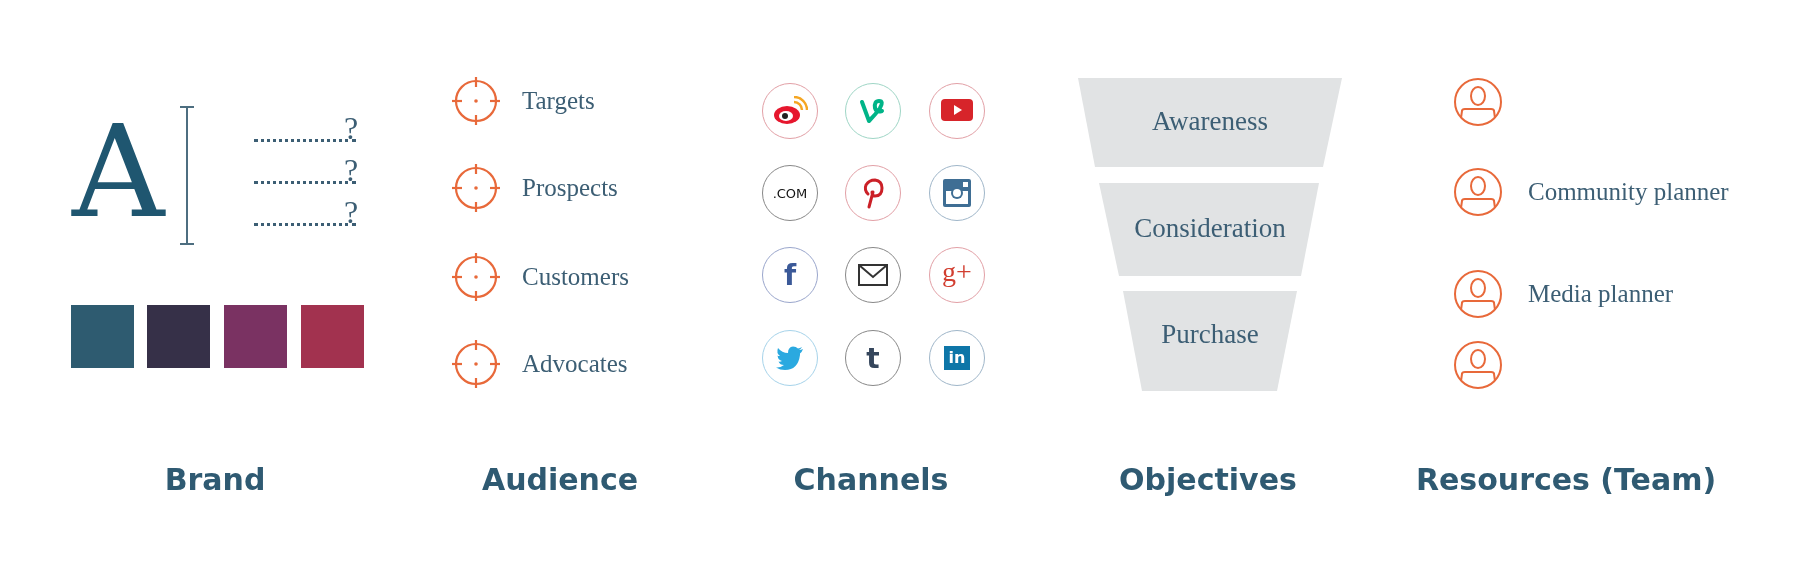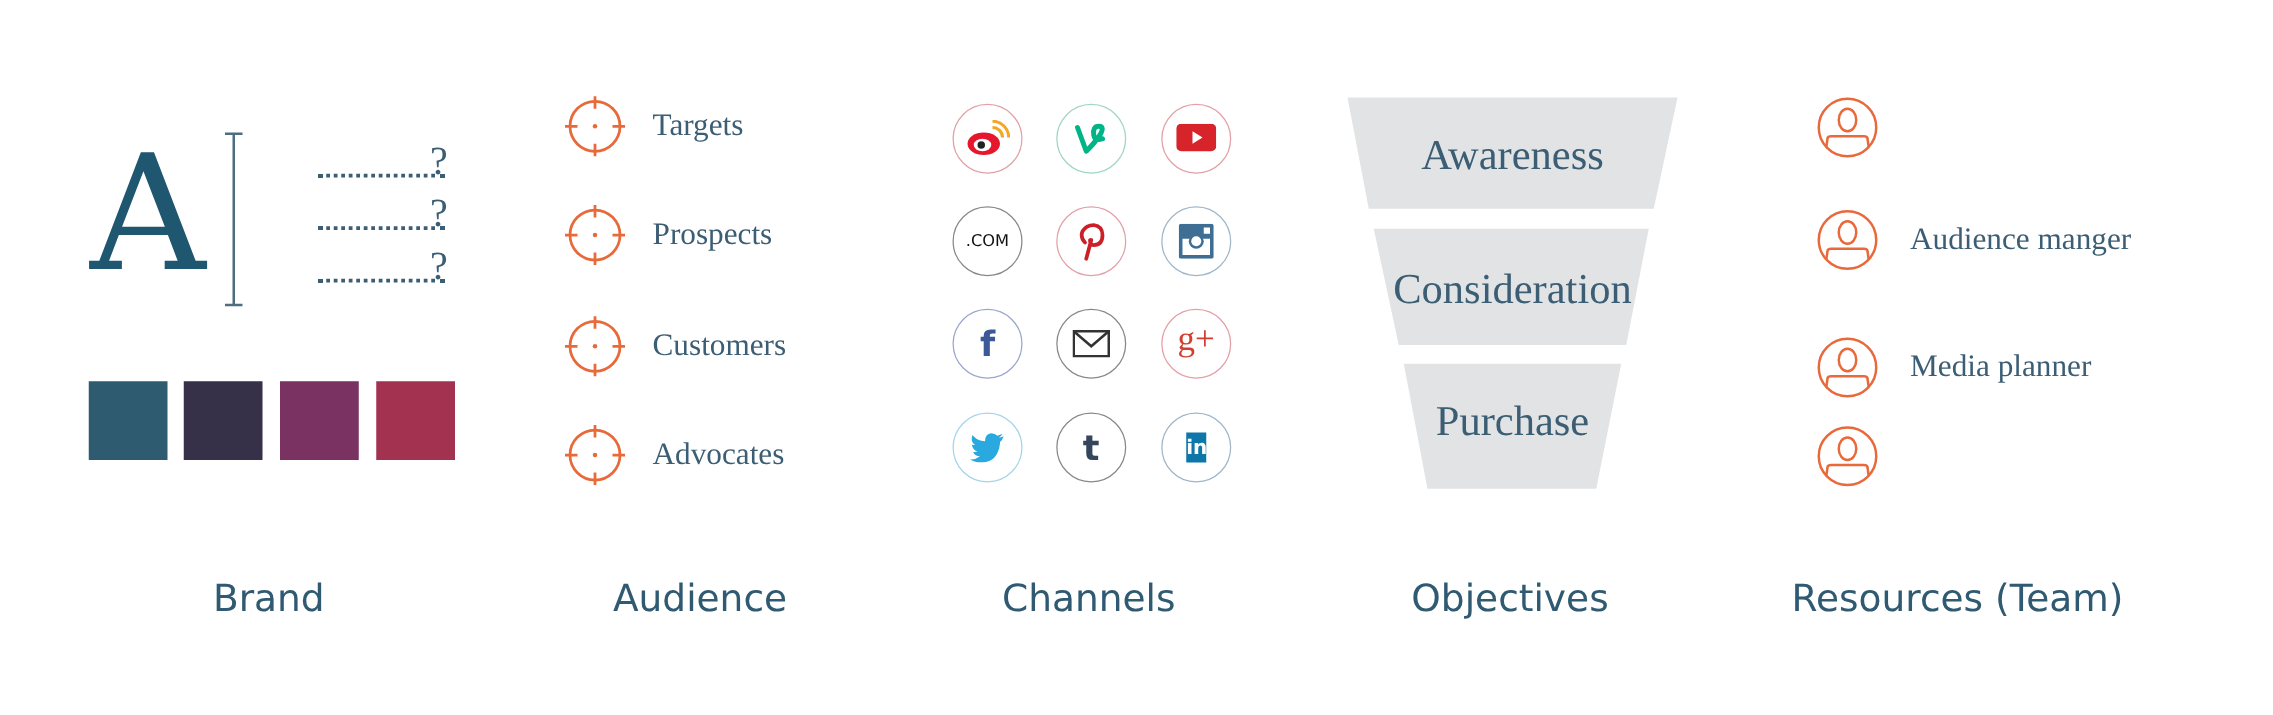--- a/index.html
+++ b/index.html
@@ -36,30 +36,30 @@
   
   .chan {
     position: absolute; width: 56px; height: 56px; border-radius: 50%;
     border: 1.5px solid #ccc; display: flex; align-items: center; justify-content: center;
     background: #fff; box-sizing: border-box;
   }
   
   .funnel-svg { position: absolute; left: 1070px; top: 70px; }
   .funnel-label {
     position: absolute; width: 300px; left: 1060px; text-align: center;
-    font-size: 34px; color: #3c5e74; font-family: "Liberation Serif", serif;
+    font-size: 27px; color: #3c5e74; font-family: "Liberation Serif", serif;
   }
   
   .res-row { position: absolute; left: 1452px; height: 52px; display: flex; align-items: center; }
   .res-row svg { width: 52px; height: 52px; }
   .res-row .row-label { margin-left: 24px; }
   
   .col-heading {
     position: absolute; top: 462px; font-family: "DejaVu Sans", "Liberation Sans", sans-serif;
-    font-weight: normal; font-size: 30px; color: #2f5a72; white-space: nowrap;
+    font-weight: bold; font-size: 30px; color: #2f5a72; white-space: nowrap;
     transform: translateX(-50%); letter-spacing: 0px;
   }
 </style>
 </head>
 <body>
 
 <div>
   <div class="brand-letter">A</div>
   <div>
     <div class="cursor-bar"></div>
@@ -185,21 +185,21 @@
 
   <div class="chan" style="left:762px;top:330px;border-color:#a6d3ea">
     <svg width="28" height="24" viewBox="0 0 28 24">
       <path d="M27 3 Q25 4 23 4 Q25 3 26 1 Q24 2 22 2.5 Q20 0.5 17 0.5 Q12 1 12 7 Q6 7 2 2 Q0 7 4 10 Q2 10 1.5 9.5 Q2 14 6 15 Q4 16 2.5 15.5 Q4 19 8 19 Q4 22 0 21.5 Q4 24 9 24 Q22 24 24 9 L24 7.5 Q26 6 27 3 Z" fill="#2aa9e0"></path>
     </svg>
   </div>
   <div class="chan" style="left:845px;top:330px;border-color:#888">
     <span style="font-family:'DejaVu Sans',sans-serif;font-weight:bold;font-size:28px;color:#35465c;">t</span>
   </div>
   <div class="chan" style="left:929px;top:330px;border-color:#9fb6c9">
-    <span style="display:inline-block;background:#0e76a8;color:#fff;font-family:'DejaVu Sans',sans-serif;font-weight:bold;font-size:16px;line-height:24px;width:16px;text-align:center;">in</span>
+    <span style="display:inline-block;background:#0e76a8;color:#fff;font-family:'DejaVu Sans',sans-serif;font-weight:bold;font-size:16px;line-height:24px;width:26px;text-align:center;">in</span>
   </div>
   <div class="col-heading" style="left:871px">Channels</div>
 </div>
 
 <div>
   <svg class="funnel-svg" width="280" height="330" viewBox="0 0 280 330">
     <polygon points="8,8 272,8 253,97 25,97" fill="#e1e3e4"></polygon>
     <polygon points="29,113 249,113 231,206 49,206" fill="#e1e3e4"></polygon>
     <polygon points="53,221 227,221 207,321 72,321" fill="#e1e3e4"></polygon>
   </svg>
@@ -216,21 +216,21 @@
         <ellipse cx="26" cy="20" rx="7" ry="9" fill="none" stroke="#e8693a" stroke-width="2"></ellipse>
         <path d="M9 42 L10 35 Q10 33 13 33 L39 33 Q42 33 42 35 L43 42" fill="none" stroke="#e8693a" stroke-width="2"></path>
       </svg>
   </div>
   <div class="res-row" style="top:166px">
     <svg viewBox="0 0 52 52">
         <circle cx="26" cy="26" r="23" fill="none" stroke="#e8693a" stroke-width="2"></circle>
         <ellipse cx="26" cy="20" rx="7" ry="9" fill="none" stroke="#e8693a" stroke-width="2"></ellipse>
         <path d="M9 42 L10 35 Q10 33 13 33 L39 33 Q42 33 42 35 L43 42" fill="none" stroke="#e8693a" stroke-width="2"></path>
       </svg>
-    <span class="row-label">Audience manger</span>
+    <span class="row-label">Community planner</span>
   </div>
   <div class="res-row" style="top:268px">
     <svg viewBox="0 0 52 52">
         <circle cx="26" cy="26" r="23" fill="none" stroke="#e8693a" stroke-width="2"></circle>
         <ellipse cx="26" cy="20" rx="7" ry="9" fill="none" stroke="#e8693a" stroke-width="2"></ellipse>
         <path d="M9 42 L10 35 Q10 33 13 33 L39 33 Q42 33 42 35 L43 42" fill="none" stroke="#e8693a" stroke-width="2"></path>
       </svg>
     <span class="row-label">Media planner</span>
   </div>
   <div class="res-row" style="top:339px">

